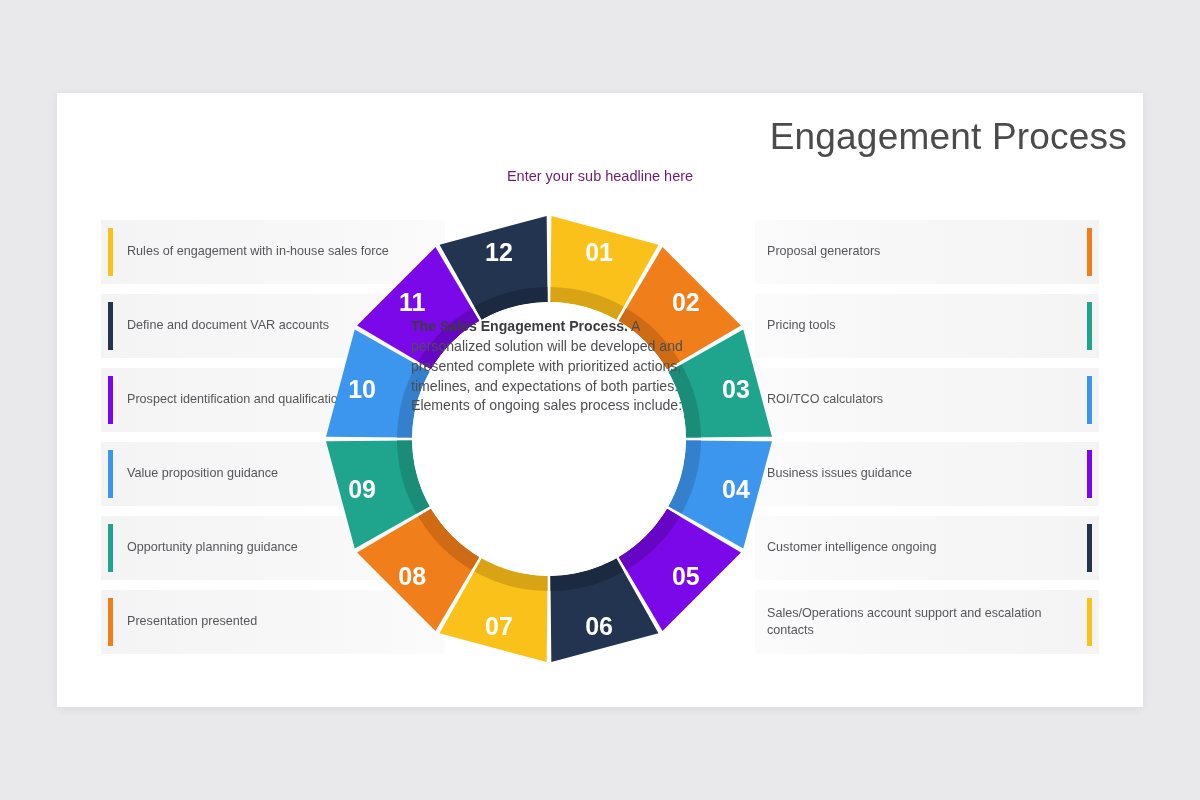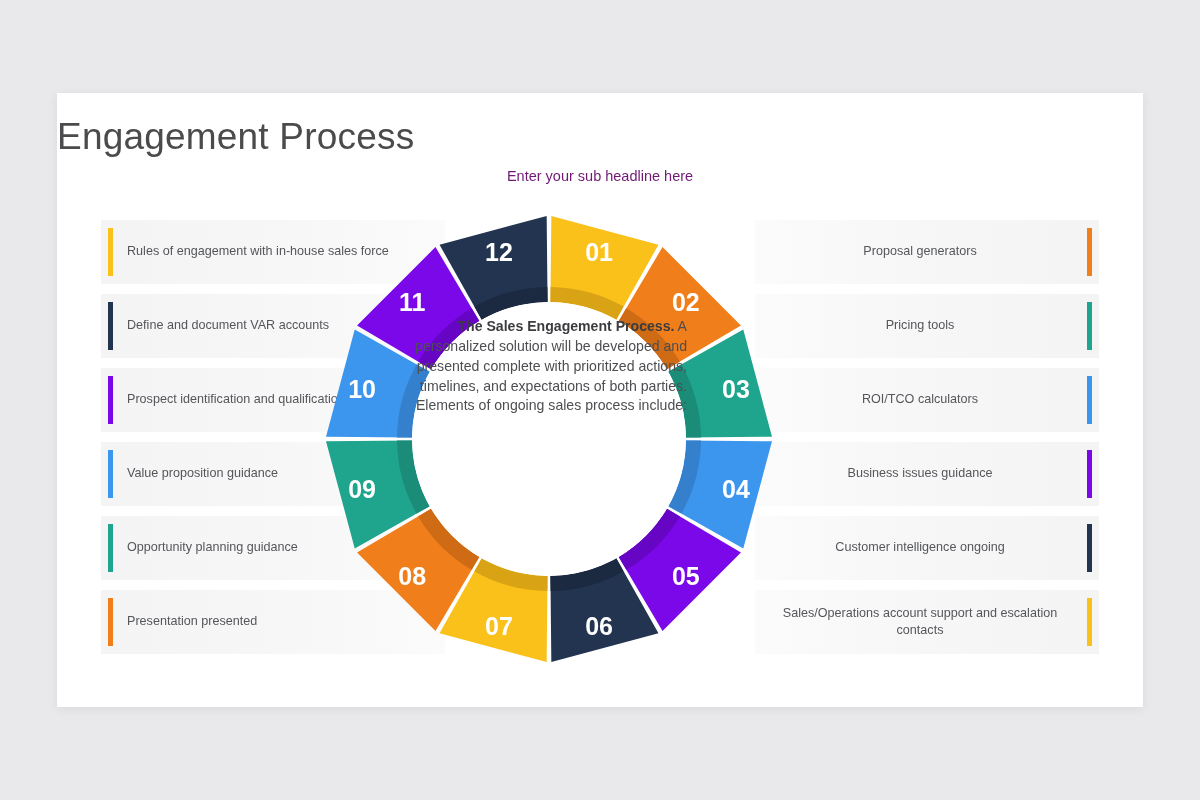--- a/index.html
+++ b/index.html
@@ -20,21 +20,21 @@
     width: 1086px; height: 614px;
     background: #ffffff;
     box-shadow: 0 2px 10px rgba(0,0,0,0.07);
   }
 
   
   #title {
     position: absolute;
     left: 0; top: 23px;
     width: 1070px;
-    text-align: left;
+    text-align: right;
     font-size: 37px;
     font-weight: 400;
     color: #4b4b4b;
     letter-spacing: 0.2px;
   }
   #subtitle {
     position: absolute;
     left: 0; top: 75px;
     width: 1086px;
     text-align: center;
@@ -78,21 +78,21 @@
     line-height: 1.38;
   }
   #col-left .row-text {
     margin-left: 26px;
     margin-right: 28px;
     text-align: left;
   }
   #col-right .row-text {
     margin-left: 12px;
     margin-right: 26px;
-    text-align: center;
+    text-align: left;
     width: 100%;
   }
 
   
   #wheel {
     position: absolute;
     left: 262px;
     top: 116px;
     width: 460px;
     height: 460px;
@@ -104,21 +104,21 @@
     font-weight: 700;
     fill: #ffffff;
     text-anchor: middle;
     dominant-baseline: central;
   }
 
   #center-text {
     position: absolute;
     left: 92px; top: 108px;
     width: 276px;
-    text-align: right;
+    text-align: left;
     font-size: 14.1px;
     line-height: 1.41;
     color: #4d4e51;
   }
   #center-text b { font-weight: 700; color: #3b3c3f; }
 </style>
 </head>
 <body>
 
 <div id="stage">

